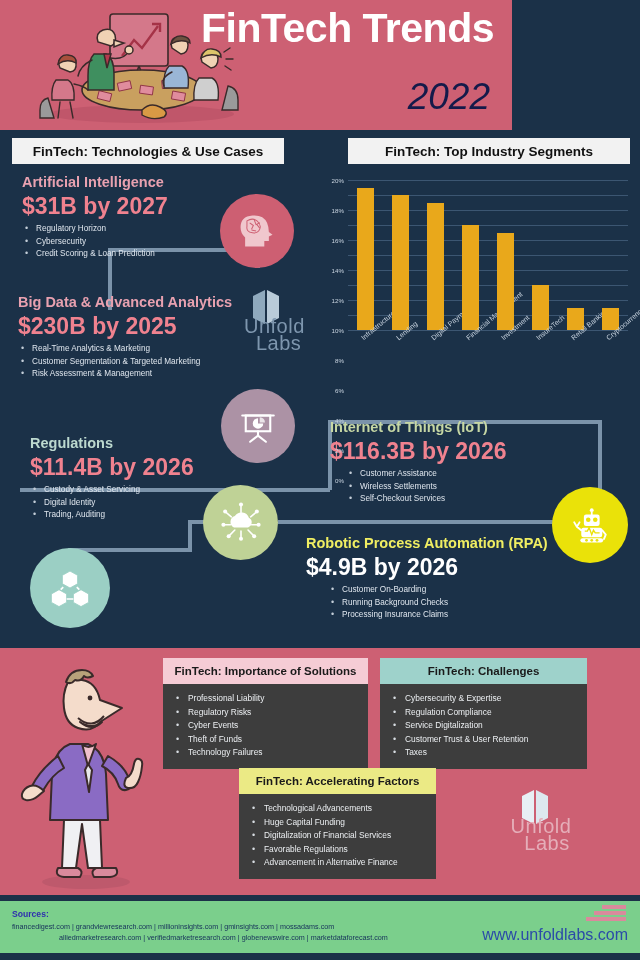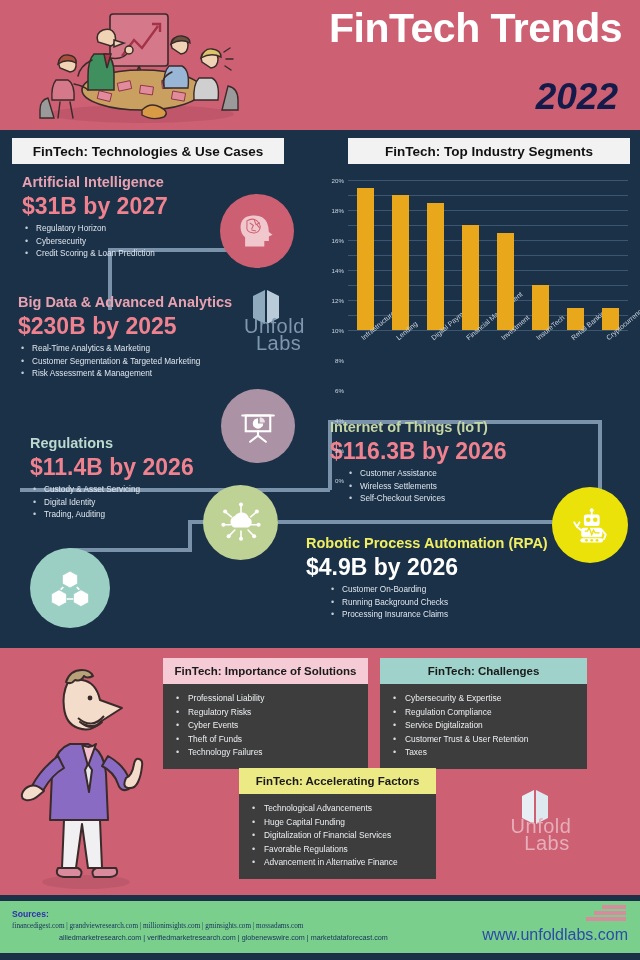--- a/index.html
+++ b/index.html
@@ -5,31 +5,31 @@
   * { box-sizing: border-box; margin:0; padding:0; }
   body {
     width:640px; height:960px; overflow:hidden;
     font-family:"Liberation Sans", sans-serif;
     background:#1b3148;
   }
   #page { position:relative; width:640px; height:960px; }
 
   
   .header {
-    position:absolute; left:0; top:0; width:640px; height:130px;
+    position:absolute; left:0; top:0; width:512px; height:130px;
     background:#cd6073;
   }
   .header-title {
     position:absolute; right:18px; top:8px;
     font-size:41px; font-weight:bold; color:#ffffff;
     letter-spacing:-0.5px; line-height:1;
   }
   .header-year {
     position:absolute; right:22px; top:78px;
-    font-size:37px; font-weight:bold; font-style:italic;
+    font-size:37px; font-weight:normal; font-style:italic;
     color:#141a4a; line-height:1;
   }
   .hero-art { position:absolute; left:22px; top:6px; width:240px; height:120px; }
 
   
   .body-dark {
     position:absolute; left:0; top:130px; width:640px; height:518px;
     background:#1b3148;
   }
 
@@ -131,21 +131,21 @@
   .man-art { position:absolute; left:8px; top:660px; width:150px; height:232px; }
 
   
   .footer-rule { position:absolute; left:0; top:895px; width:640px; height:6px; background:#1b3148; }
   .footer {
     position:absolute; left:0; top:901px; width:640px; height:52px;
     background:#7bcf8c;
   }
   .footer-bottom { position:absolute; left:0; top:953px; width:640px; height:7px; background:#1b3148; }
   .src-title { position:absolute; left:12px; top:8px; font-size:8.6px; font-weight:bold; color:#2f2fae; }
-  .src-l1 { position:absolute; left:12px; top:21px; font-size:7.2px; color:#15305a;font-family:Liberation Serif, serif; }
+  .src-l1 { position:absolute; left:12px; top:21px; font-size:7.2px; color:#15305a; }
   .src-l2 { position:absolute; left:12px; top:32px; font-size:7.2px; color:#15305a;padding-left:47px; }
   .site-url {
     position:absolute; right:12px; top:25px; font-size:16px; color:#2b4ba8;
   }
   .footer-stairs { position:absolute; right:14px; top:2px; width:48px; height:24px; }
 </style>
 </head>
 <body>
 
 <div id="page">

